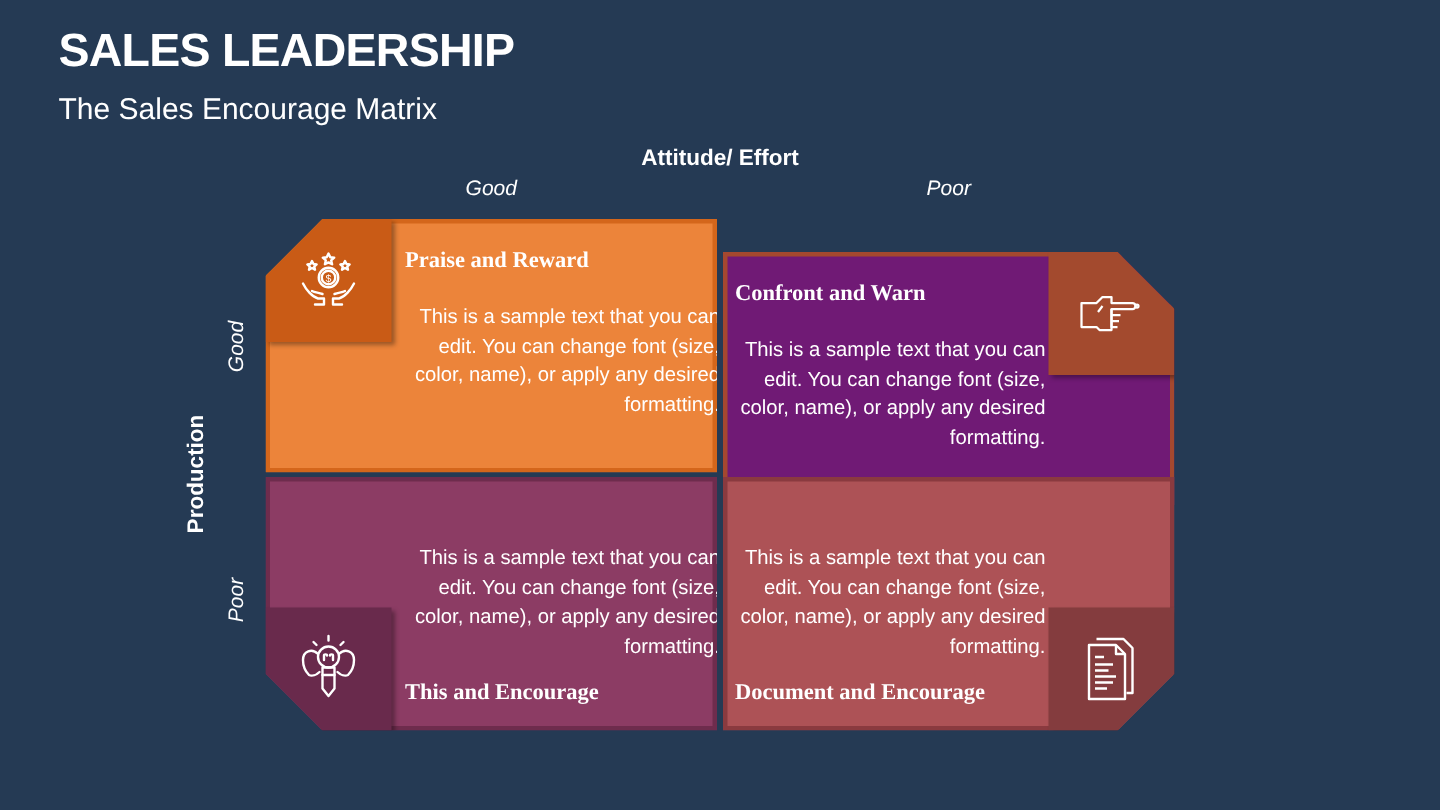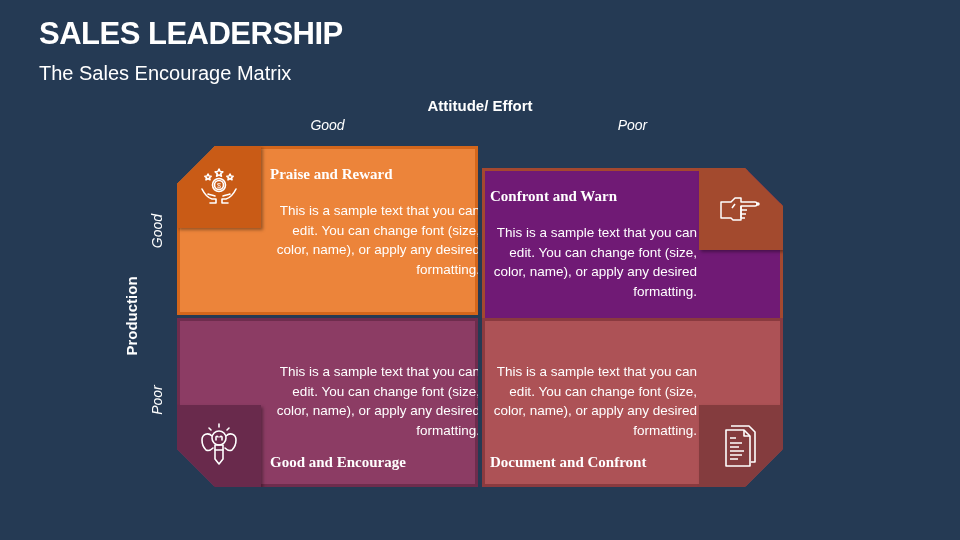--- a/index.html
+++ b/index.html
@@ -87,27 +87,27 @@
       <path d="M22 2 v3 M12 6 l2 2 M32 6 l-2 2"></path>
       <circle cx="22" cy="16" r="7"></circle>
       <path d="M19 18 v-3 c0-1 2-1 2 0 M25 18 v-3 c0-1-2-1-2 0"></path>
       <path d="M18 23 h8 v14 l-4 5 -4-5 z"></path>
       <path d="M18 28 h8"></path>
       <path d="M15 14 c-4-4-10-2-10 4 c0 5 2 8 4 10 c2 1 5 0 7-2"></path>
       <path d="M29 14 c4-4 10-2 10 4 c0 5-2 8-4 10 c-2 1-5 0-7-2"></path>
     </svg>
   </div>
   <div class="q-body">This is a sample text that you can edit. You can change font (size, color, name), or apply any desired formatting.</div>
-  <div class="q-title">Good and Encourage</div>
+  <div class="q-title">This and Encourage</div>
 </div>
 
 <div class="quad q-br">
   <div class="icon-box">
     <svg width="36" height="44" viewBox="0 0 36 44" fill="none" stroke="#fff" stroke-width="1.6" stroke-linejoin="round">
       <path d="M8 2 h18 l6 6 v30 h-4"></path>
       <path d="M3 6 h18 l6 6 v30 h-24 z"></path>
       <path d="M21 6 v6 h6"></path>
       <path d="M7 14 h6 M7 19 h12 M7 23 h9 M7 27 h14 M7 31 h12 M7 35 h8"></path>
     </svg>
   </div>
   <div class="q-body">This is a sample text that you can edit. You can change font (size, color, name), or apply any desired formatting.</div>
-  <div class="q-title">Document and Confront</div>
+  <div class="q-title">Document and Encourage</div>
 </div>
 
 </body></html>

